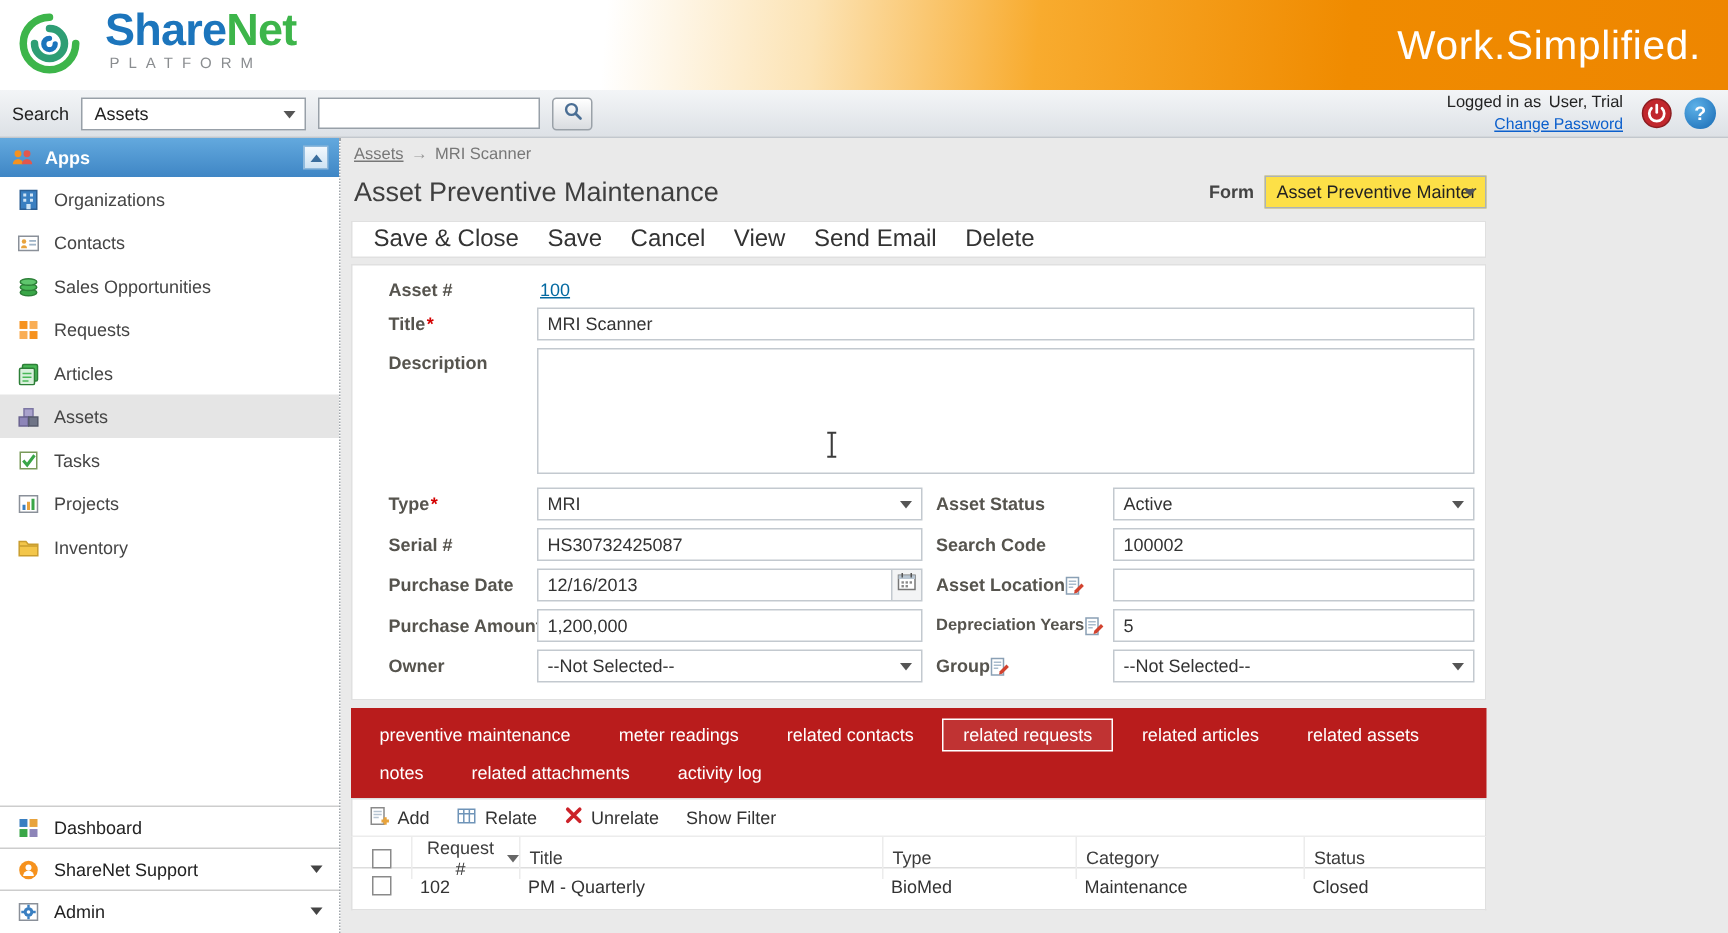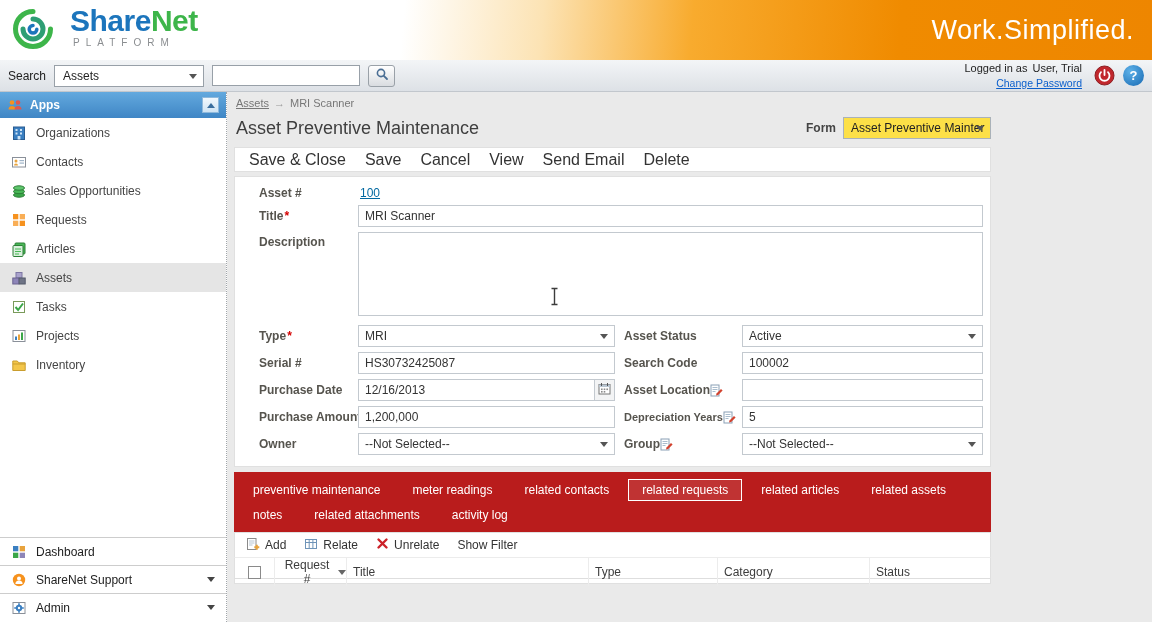--- a/index.html
+++ b/index.html
@@ -531,20 +531,30 @@
             </div>
           <div class="th">
             <span>Request #</span>
               <span class="sort-caret"></span>
           </div>
           <div class="th">Title</div>
           <div class="th">Type</div>
           <div class="th">Category</div>
           <div class="th">Status</div>
         </div>
+        <div class="tbl-row">
+          <div class="td center">
+              <span class="cb"></span>
+            </div>
+          <div class="td">102</div>
+          <div class="td">PM - Quarterly</div>
+          <div class="td">BioMed</div>
+          <div class="td">Maintenance</div>
+          <div class="td">Closed</div>
+        </div>
       </div>
 
     </div>
   </main>
 
   <span class="ibeam">
     <svg width="11" height="19" viewBox="0 0 11 19">
       <path d="M2.5 1.5 h6 M5.5 1.5 v16 M2.5 17.5 h6" fill="none" stroke="#3c3c3c" stroke-width="1.4"></path>
     </svg>
   </span>

